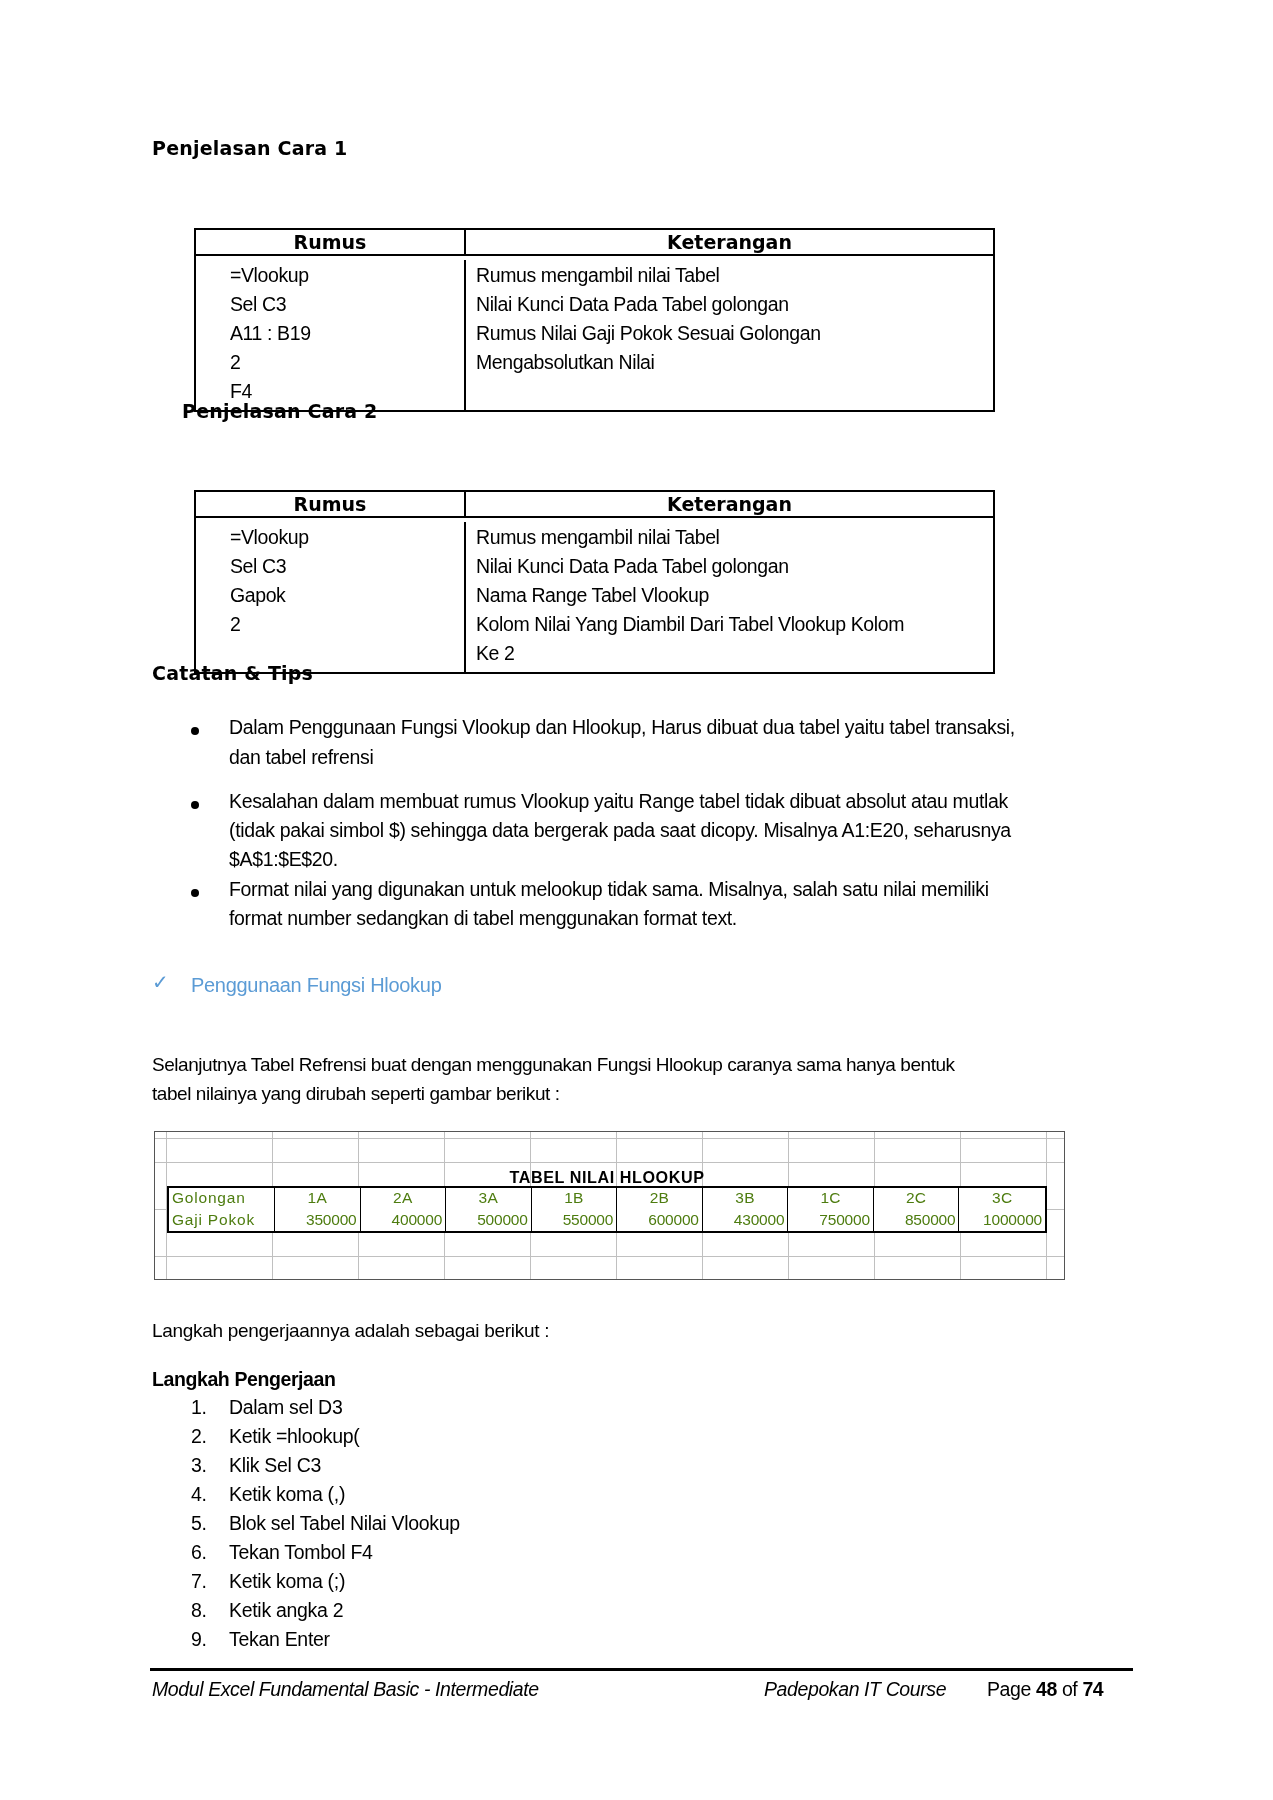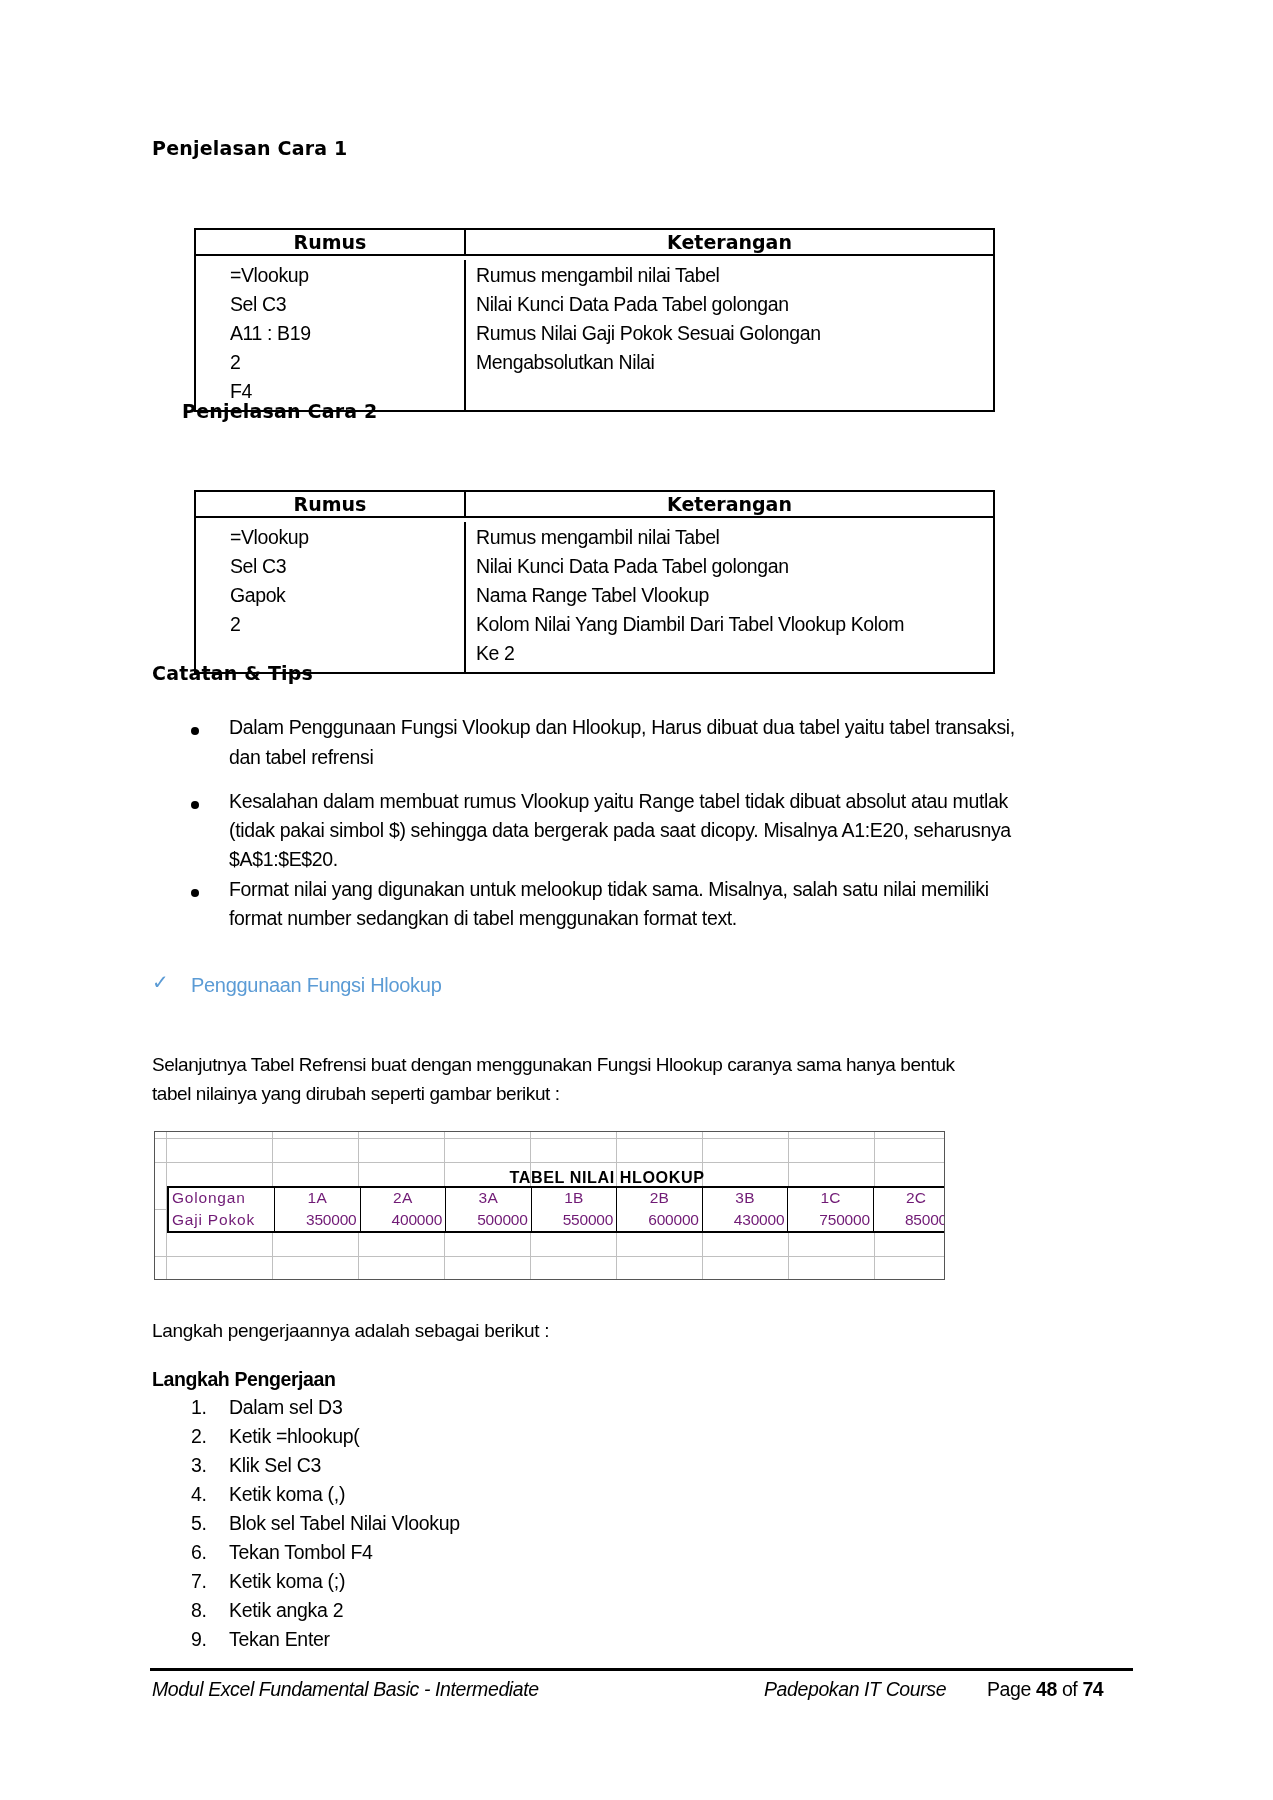--- a/index.html
+++ b/index.html
@@ -45,41 +45,41 @@
     .check {
       color: #5b9bd5; font-size: 20px; font-family: "DejaVu Sans", sans-serif;
     }
     .section-blue {
       color: #5b9bd5; font-family: "Liberation Sans", sans-serif; font-size: 20px;
       white-space: nowrap; letter-spacing: -0.3px;
     }
 
     
     .sheet {
-      position: absolute; left: 154px; top: 1131px; width: 791px; height: 149px;
+      position: absolute; left: 154px; top: 1131px; width: 911px; height: 149px;
       border: 1.5px solid #555; box-sizing: border-box; background: #fff;
       overflow: hidden;
     }
     .sheet .vline { position: absolute; top: 0; bottom: 0; width: 1px; background: #c0c0c0; }
     .sheet .hline { position: absolute; left: 0; right: 0; height: 1px; background: #c0c0c0; }
     .sheet-title {
       position: absolute; top: 38px; left: 12px; width: 880px; text-align: center;
       font-family: "Liberation Sans", sans-serif; font-weight: bold; font-size: 17px;
       letter-spacing: 0.6px; line-height: 16px; transform: scaleX(0.95);
     }
     .hl-table {
       position: absolute; left: 12px; top: 54px; width: 880px; height: 47px;
       border: 2.5px solid #000; box-sizing: border-box; background: #fff;
       display: grid; grid-template-columns: 106px repeat(9, 1fr);
       grid-template-rows: 1fr 1fr;
     }
     .hl-cell {
       border-right: 1px solid #000; box-sizing: border-box;
       font-family: "Liberation Sans", sans-serif; font-size: 15.5px;
-      line-height: 20px; padding: 0 3px; white-space: nowrap; color: #701a75;
+      line-height: 20px; padding: 0 3px; white-space: nowrap; color: #4d7c0f;
       letter-spacing: 0.3px;
     }
     .hl-cell.last { border-right: none; }
     .hl-cell.hdr { text-align: center; }
     .hl-cell.num { text-align: right; letter-spacing: -0.2px; }
     .hl-cell.lbl { text-align: left; padding-left: 3px; letter-spacing: 0.8px; }
 
     
     .num-item { position: absolute; font-family: "Liberation Sans", sans-serif; font-size: 19.5px; white-space: nowrap; letter-spacing: -0.3px; }
     .num-n { position: absolute; left: 191px; }

